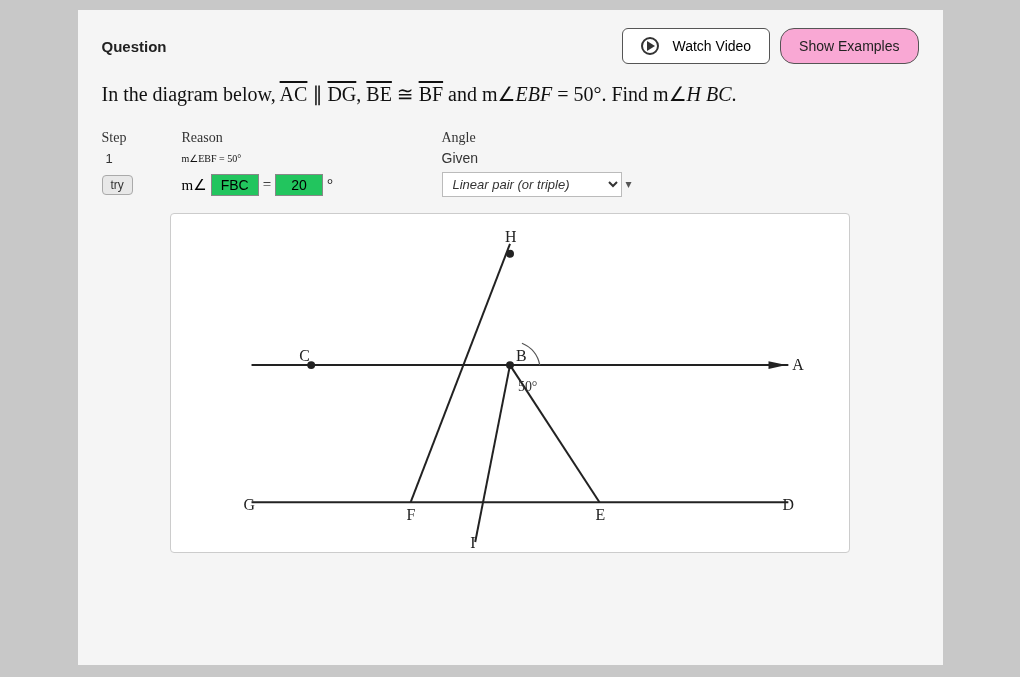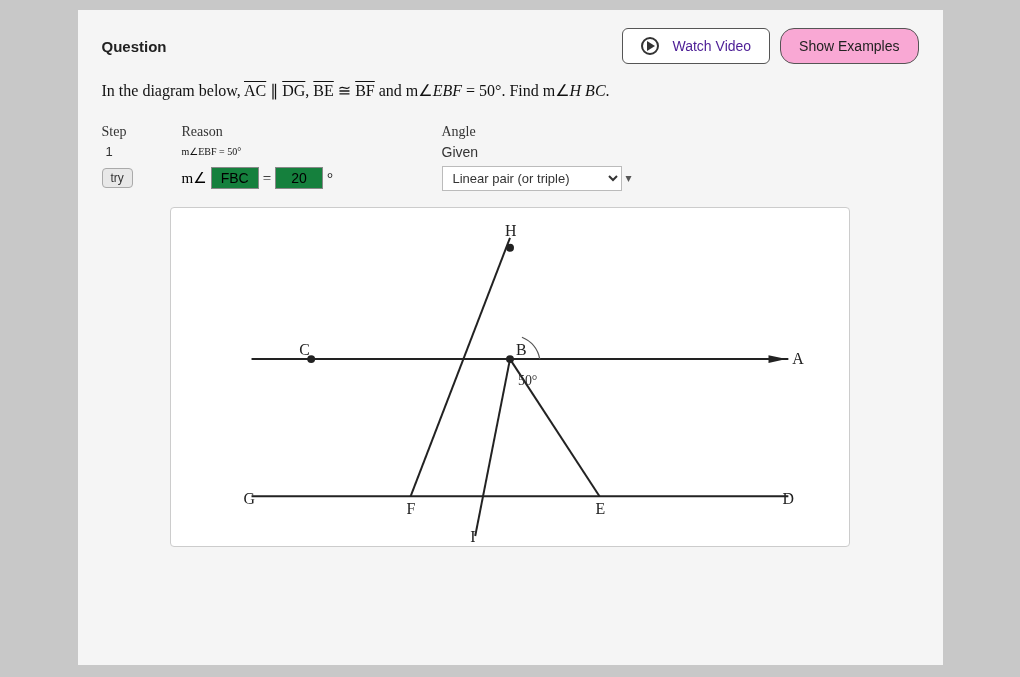--- a/index.html
+++ b/index.html
@@ -39,21 +39,21 @@
       display: flex;
       align-items: center;
       gap: 14px;
       border: 1.5px solid #555;
       border-radius: 6px;
       padding: 8px 18px;
       background: white;
       font-size: 14px;
       font-family: Arial, sans-serif;
       cursor: pointer;
-      color: #4c1d95;
+      color: #000000;
     }
     .btn-watch .circle-play {
       width: 18px;
       height: 18px;
       border: 2px solid #333;
       border-radius: 50%;
       display: inline-flex;
       align-items: center;
       justify-content: center;
     }
@@ -69,21 +69,21 @@
       border: 1.5px solid #555;
       border-radius: 14px;
       padding: 8px 18px;
       background: #f9a8d4;
       font-size: 14px;
       font-family: Arial, sans-serif;
       cursor: pointer;
       color: #222;
     }
     .problem-statement {
-      font-size: 16px;
+      font-size: 20px;
       line-height: 1.6;
       margin-bottom: 18px;
       color: #111;
     }
     .overline { text-decoration: overline; }
     .steps-table {
       width: 100%;
       margin-bottom: 16px;
     }
     .steps-header {
@@ -142,36 +142,37 @@
       gap: 4px;
       font-size: 15px;
     }
     .angle-box {
       border: 1.5px solid #888;
       padding: 2px 6px;
       min-width: 48px;
       text-align: center;
       font-size: 14px;
       font-family: Arial, sans-serif;
-      background: #15803d;
+      background: #22c55e;
     }
     .reason-dropdown {
       display: flex;
       align-items: center;
       gap: 4px;
     }
     .reason-select {
       border: 1px solid #bbb;
       background: white;
       font-size: 13px;
       font-family: Arial, sans-serif;
       padding: 3px 6px;
       min-width: 180px;
       cursor: pointer;
       color: #333;
+      font-style: italic;
     }
     .diagram-area {
       background: white;
       border: 1px solid #ccc;
       border-radius: 4px;
       margin: 0 auto;
       width: 680px;
       height: 340px;
       position: relative;
       overflow: hidden;

